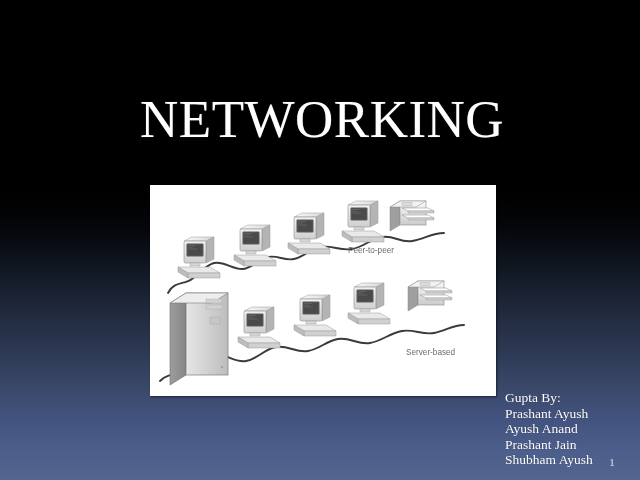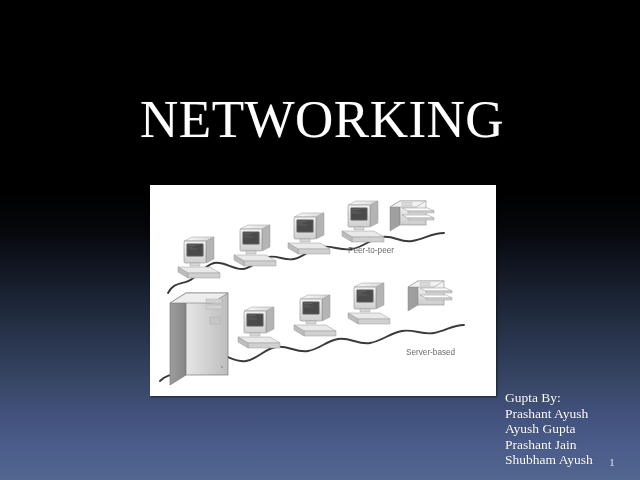--- a/index.html
+++ b/index.html
@@ -225,20 +225,20 @@
         <use href="#printer" x="256" y="92"></use>
       </g>
 
       <text class="dev-label" x="256" y="170">Server-based</text>
     </svg>
   </div>
 
   <div id="credits">
     <span class="line">Gupta By:</span>
     <span class="line">Prashant Ayush</span>
-    <span class="line">Ayush Gupta</span>
+    <span class="line">Ayush Anand</span>
     <span class="line">Prashant Jain</span>
     <span class="line">Shubham Ayush</span>
   </div>
 
   <div id="page-number">1</div>
 
 </div>
 
 </body></html>

